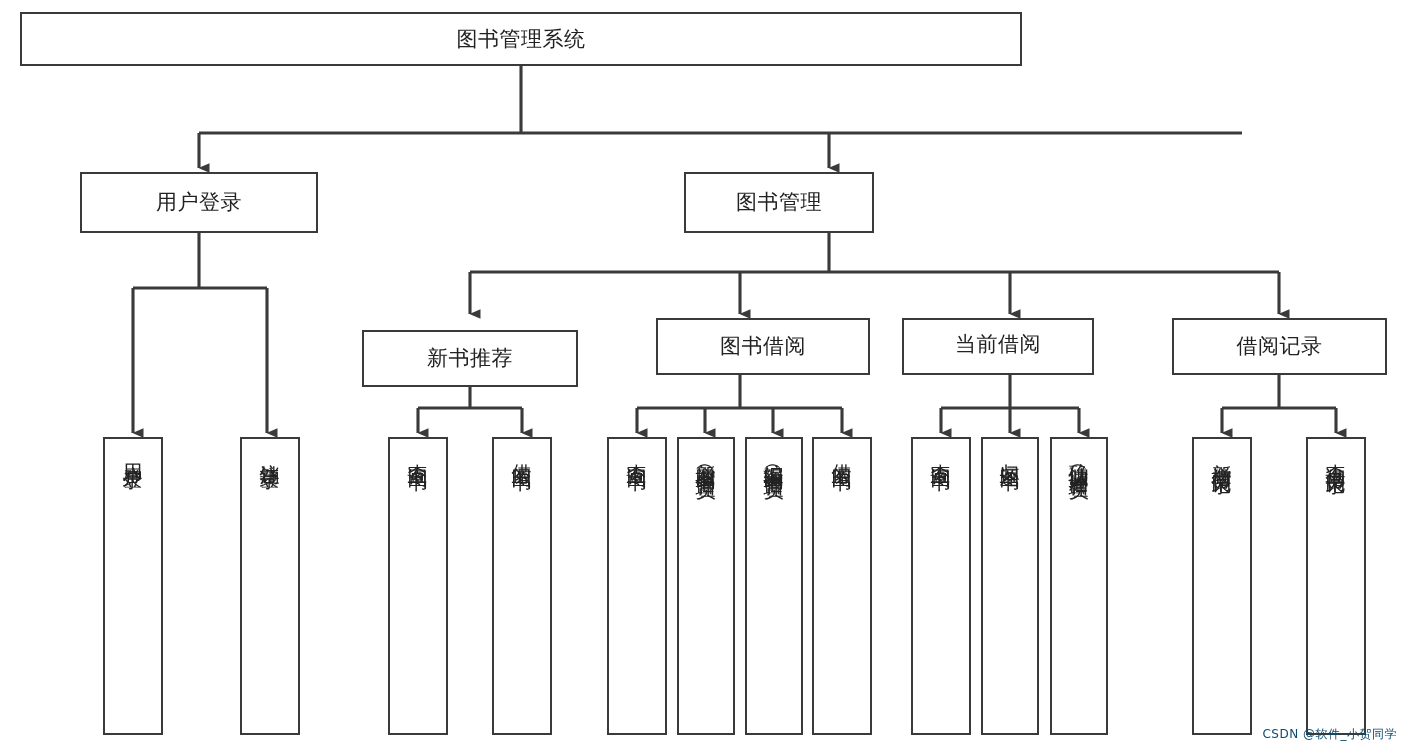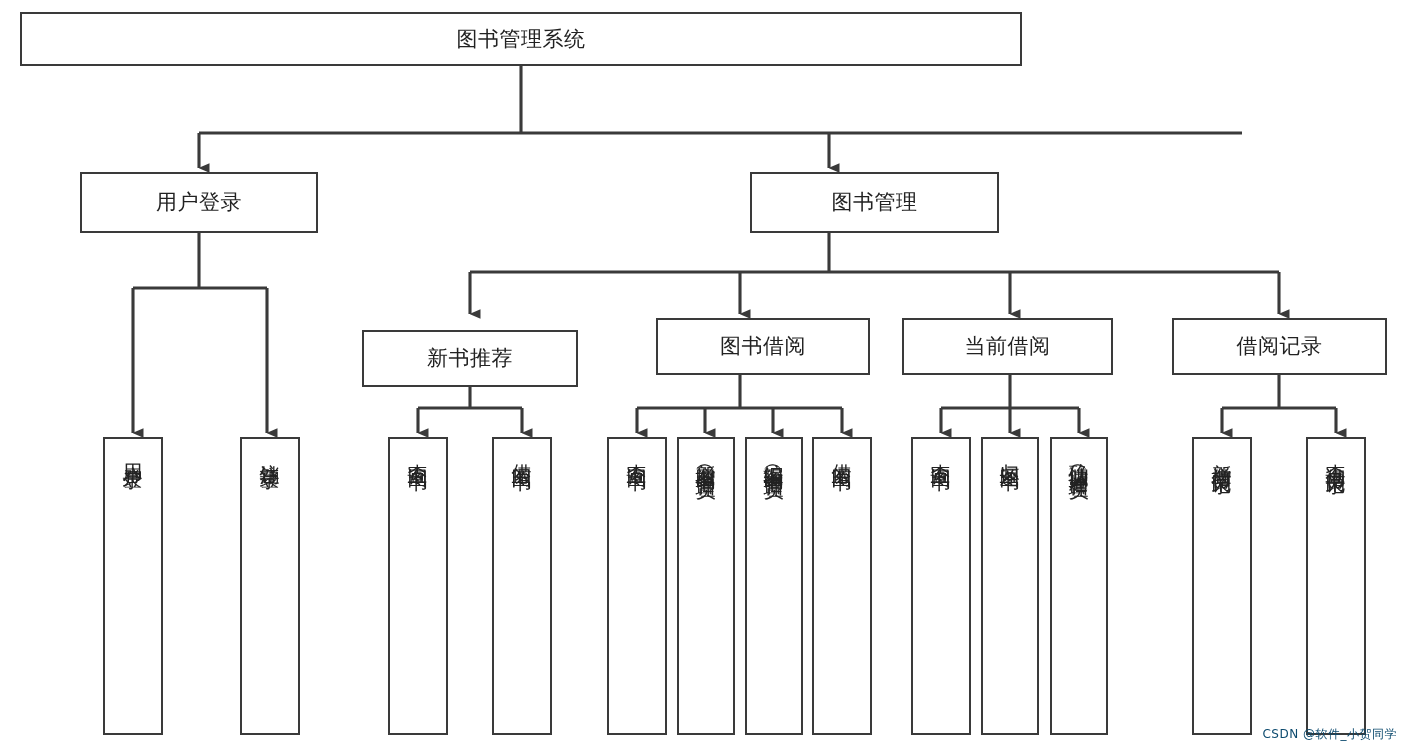--- a/index.html
+++ b/index.html
@@ -133,33 +133,33 @@
   </svg>
 
   <div class="node horiz" style="left:20px; top:12px; width:1002px; height:54px;">
     <span class="node-label">图书管理系统</span>
   </div>
 
   <div class="node horiz" style="left:80px; top:172px; width:238px; height:61px;">
     <span class="node-label">用户登录</span>
   </div>
 
-  <div class="node horiz" style="left:750px; top:172px; width:249px; height:61px;">
+  <div class="node horiz" style="left:684px; top:172px; width:190px; height:61px;">
     <span class="node-label">图书管理</span>
   </div>
 
   <div class="node horiz" style="left:362px; top:330px; width:216px; height:57px;">
     <span class="node-label">新书推荐</span>
   </div>
 
   <div class="node horiz" style="left:656px; top:318px; width:214px; height:57px;">
     <span class="node-label">图书借阅</span>
   </div>
 
-  <div class="node horiz" style="left:902px; top:318px; width:211px; height:57px;">
+  <div class="node horiz" style="left:902px; top:318px; width:192px; height:57px;font-family:Liberation Mono, monospace;">
     <span class="node-label">当前借阅</span>
   </div>
 
   <div class="node horiz" style="left:1172px; top:318px; width:215px; height:57px;">
     <span class="node-label">借阅记录</span>
   </div>
 
   <div class="node vert" style="left:103px; top:437px; width:60px; height:298px;">
     <span class="node-label">用户登录</span>
   </div>

